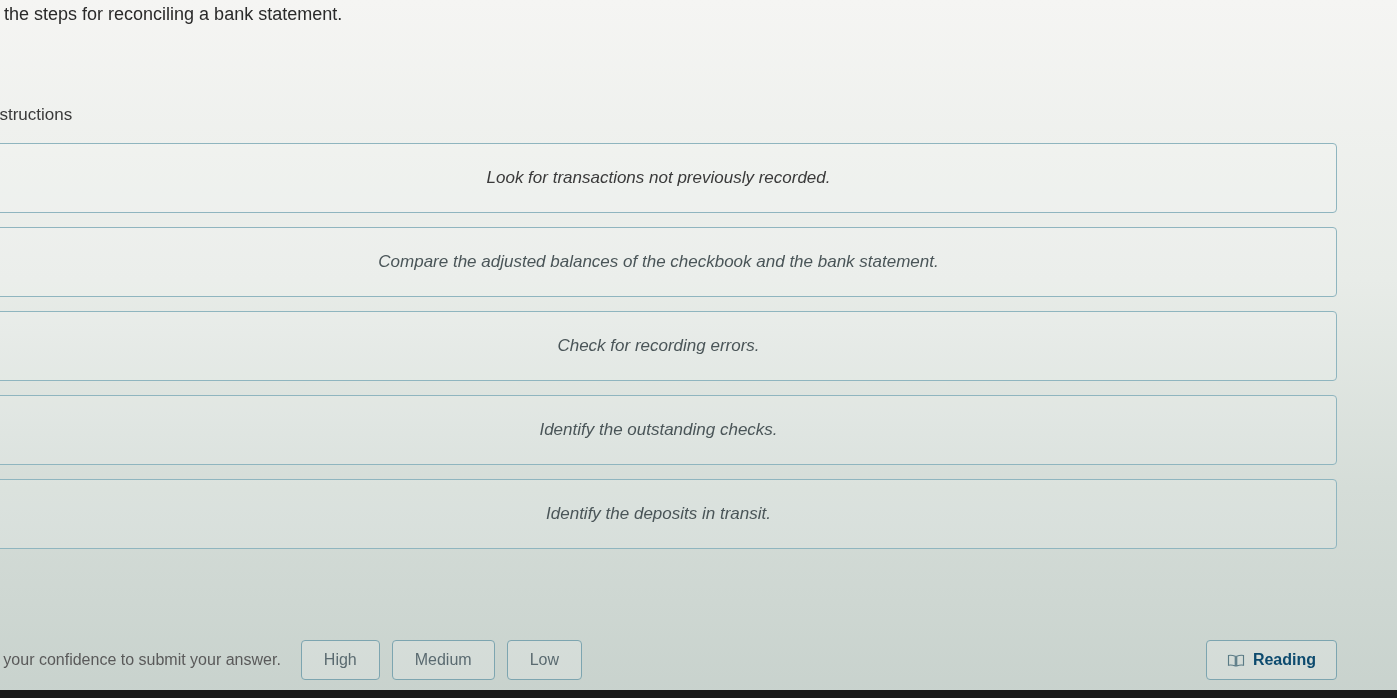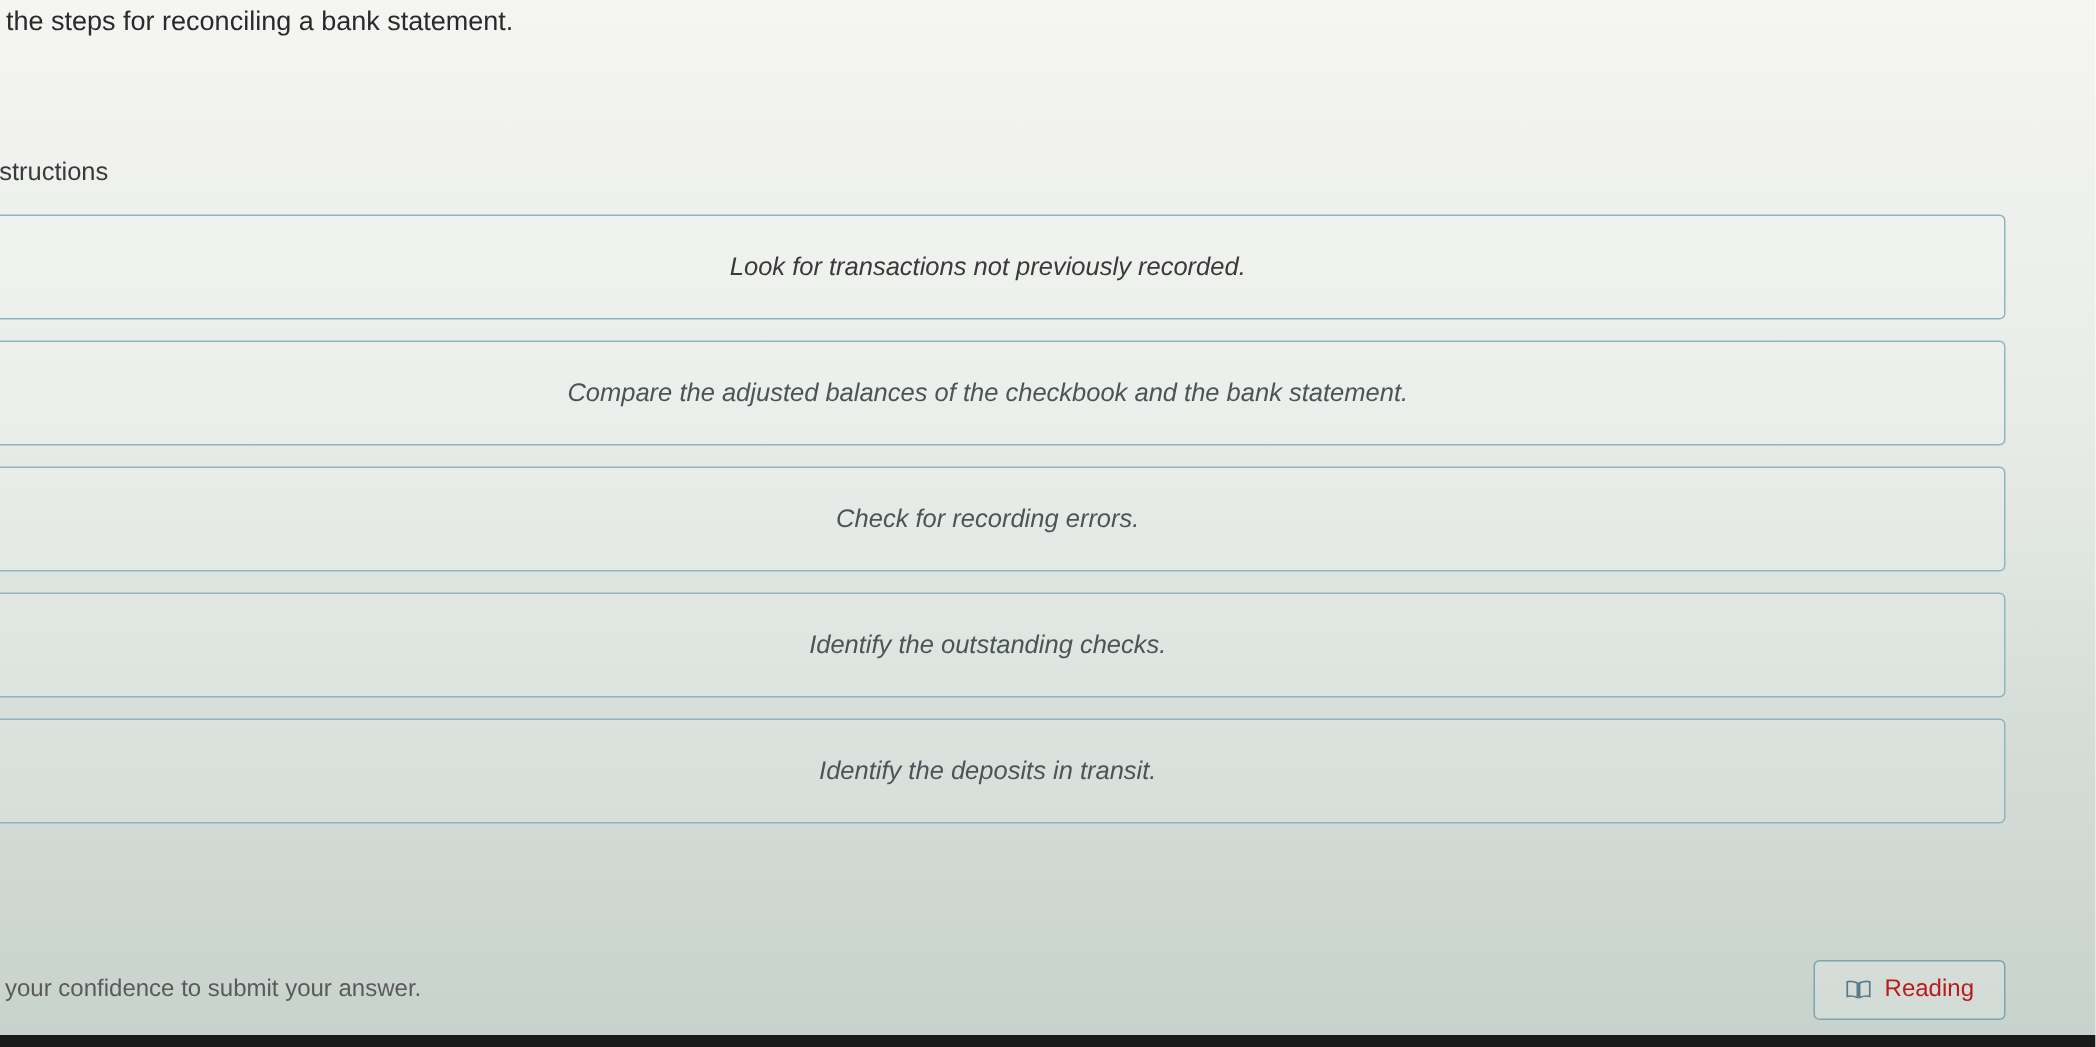--- a/index.html
+++ b/index.html
@@ -79,29 +79,30 @@
       padding: 10px 22px;
       font-size: 16px;
       border-radius: 4px;
       cursor: pointer;
       font-family: inherit;
     }
     .reading-btn {
       margin-left: auto;
       border: 1.5px solid #7da5b0;
       background: rgba(255, 255, 255, 0.2);
-      color: #b91c1c;
+      color: #0c4a6e;
       padding: 10px 20px;
       font-size: 16px;
       border-radius: 4px;
       cursor: pointer;
       font-family: inherit;
       display: flex;
       align-items: center;
       gap: 8px;
+      font-weight: bold;
     }
     .book-icon {
       width: 18px;
       height: 14px;
       display: inline-block;
     }
     .bottom-strip {
       position: absolute;
       bottom: 0;
       left: 0;
@@ -122,20 +123,25 @@
     <div class="step-item">Look for transactions not previously recorded.</div>
     <div class="step-item">Compare the adjusted balances of the checkbook and the bank statement.</div>
     <div class="step-item">Check for recording errors.</div>
     <div class="step-item">Identify the outstanding checks.</div>
     <div class="step-item">Identify the deposits in transit.</div>
   </div>
 </div>
 
 <div class="footer-bar">
   <span class="confidence-text">e your confidence to submit your answer.</span>
+  <div class="confidence-buttons">
+    <button class="confidence-btn">High</button>
+    <button class="confidence-btn">Medium</button>
+    <button class="confidence-btn">Low</button>
+  </div>
   <button class="reading-btn">
     <span class="book-icon">
       <svg viewBox="0 0 24 18" fill="none" stroke="#5a7a85" stroke-width="1.5">
         <path d="M2 2 C2 2 6 1 11 3 L11 16 C6 14 2 15 2 15 Z"></path>
         <path d="M22 2 C22 2 18 1 13 3 L13 16 C18 14 22 15 22 15 Z"></path>
         <line x1="12" y1="3" x2="12" y2="16"></line>
       </svg>
     </span>
     <span>Reading</span>
   </button>

